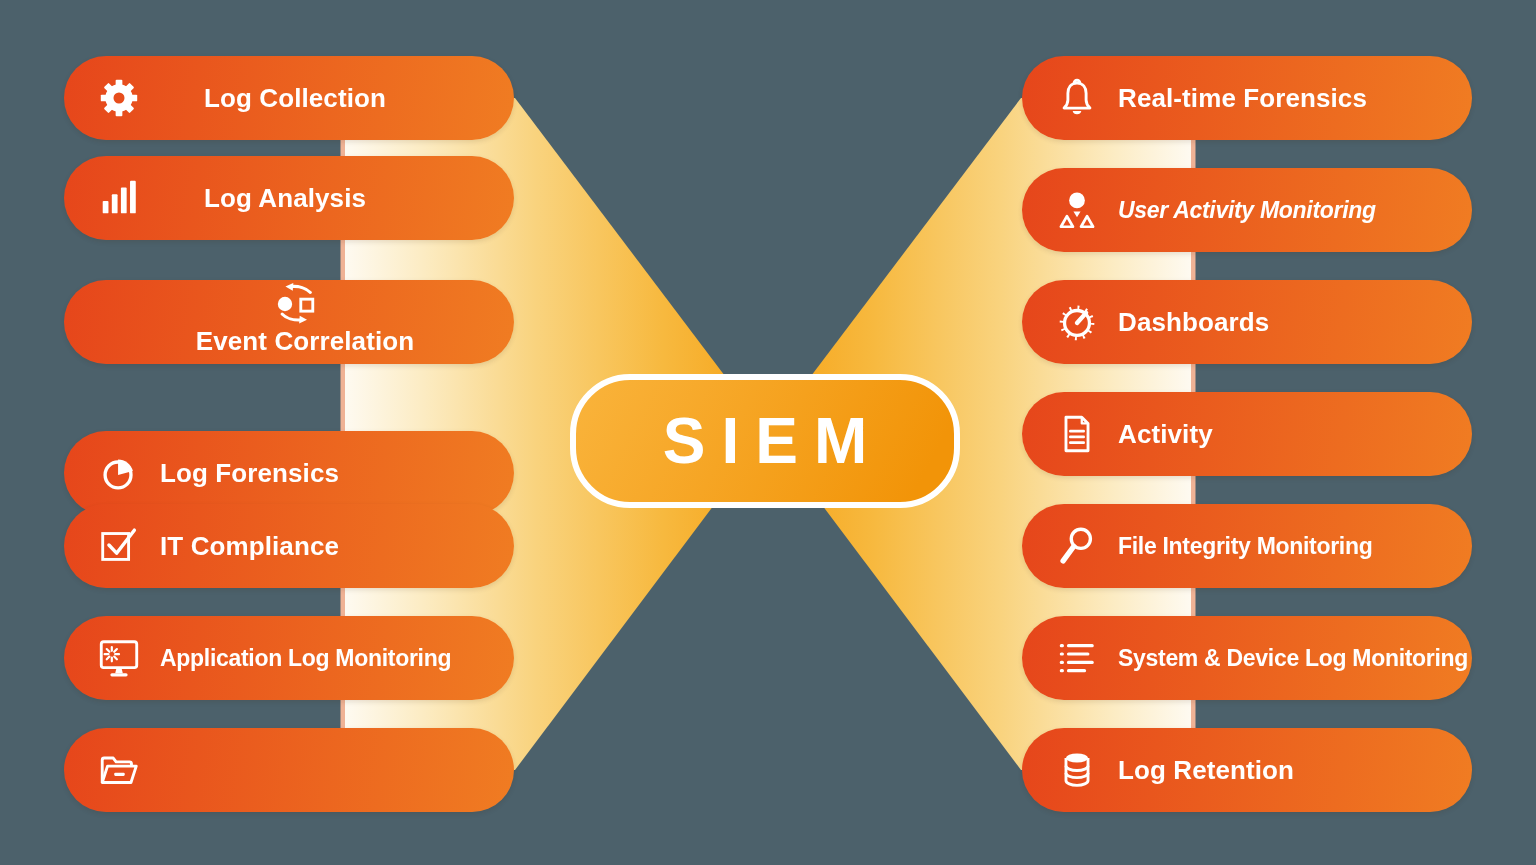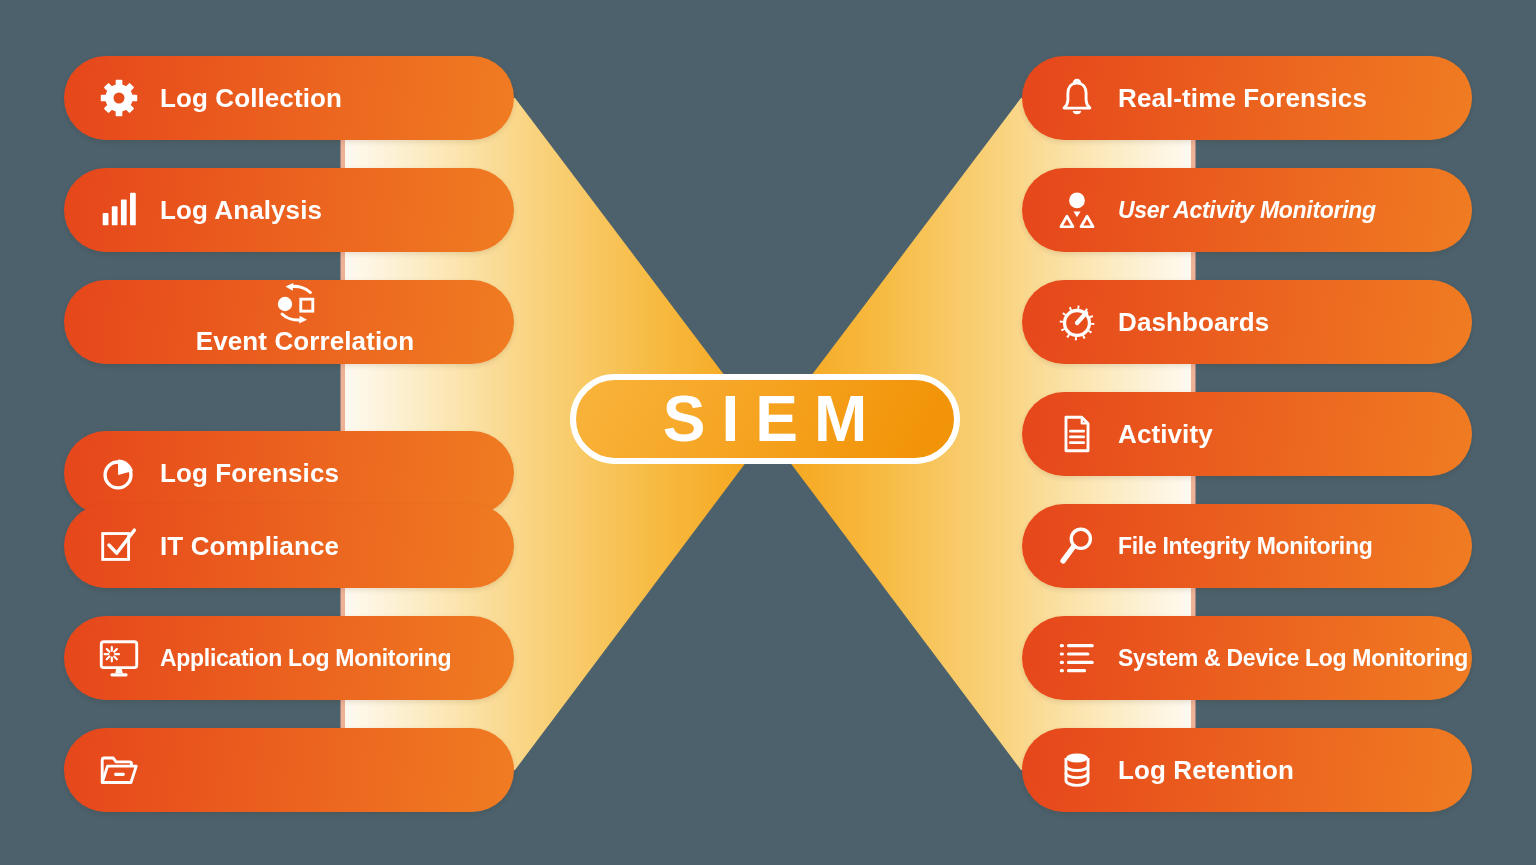--- a/index.html
+++ b/index.html
@@ -7,21 +7,21 @@
   #stage{position:relative;width:1536px;height:865px;background:var(--bg,#4c616b);overflow:hidden;}
   #fan-layer{position:absolute;left:0;top:0;z-index:1;}
   .pill{position:absolute;width:450px;height:84px;border-radius:42px;z-index:2;
         background:linear-gradient(97deg,var(--pill-a,#e6461b) 0%,var(--pill-b,#f07c22) 100%);
         display:flex;align-items:center;padding-left:32px;box-sizing:border-box;
         box-shadow:0 2px 5px rgba(60,30,10,0.12);}
   .pill-icon{width:46px;height:46px;flex:0 0 46px;margin-right:18px;display:flex;align-items:center;justify-content:center;}
   .pill-icon svg{width:46px;height:46px;display:block;}
   .pill-label{color:var(--text,#fff);font-size:26px;font-weight:bold;white-space:nowrap;letter-spacing:0.1px;}
   .pill-label.long{font-size:23px;letter-spacing:-0.3px;}
-  #center-pill{position:absolute;left:570px;top:374px;width:390px;height:90px;z-index:3;
+  #center-pill{position:absolute;left:570px;top:374px;width:390px;height:134px;z-index:3;
         border:6px solid #fff;box-sizing:border-box;border-radius:60px;
         background:linear-gradient(118deg,var(--center-a,#f9b239) 5%,var(--center-b,#f29408) 90%);
         display:flex;align-items:center;justify-content:center;}
   #center-label{color:var(--text,#fff);font-size:64px;font-weight:bold;letter-spacing:16px;padding-left:16px;}
 </style>
 </head>
 <body>
 
 <div id="stage">
 
@@ -42,39 +42,39 @@
         <stop offset="100%" stop-color="#f6a318"></stop>
       </linearGradient>
     </defs>
     <rect class="fan-rim" x="340.5" y="98" width="5.5" height="672" fill="#efb295"></rect>
     <rect class="fan-rim" x="1190" y="98" width="5.5" height="672" fill="#efb295"></rect>
     <polygon points="345,98 515,98 768,433 515,770 345,770" fill="url(#fanL)"></polygon>
     <polygon points="1191,98 1021,98 768,433 1021,770 1191,770" fill="url(#fanR)"></polygon>
   </svg>
 
   <div id="left-pills">
-      <div class="pill" style="top: 56px; left: 64px;">
+      <div class="pill" style="top: 56px; left: 64px; gap: 44px;">
         <span class="pill-icon">
           <svg viewBox="0 0 48 48">
     <g fill="#fff">
       <rect x="20.5" y="5" width="7" height="8" rx="1"></rect>
       <rect x="20.5" y="5" width="7" height="8" rx="1" transform="rotate(45,24,24)"></rect>
       <rect x="20.5" y="5" width="7" height="8" rx="1" transform="rotate(90,24,24)"></rect>
       <rect x="20.5" y="5" width="7" height="8" rx="1" transform="rotate(135,24,24)"></rect>
       <rect x="20.5" y="5" width="7" height="8" rx="1" transform="rotate(180,24,24)"></rect>
       <rect x="20.5" y="5" width="7" height="8" rx="1" transform="rotate(225,24,24)"></rect>
       <rect x="20.5" y="5" width="7" height="8" rx="1" transform="rotate(270,24,24)"></rect>
       <rect x="20.5" y="5" width="7" height="8" rx="1" transform="rotate(315,24,24)"></rect>
     </g>
     <circle cx="24" cy="24" r="10" fill="none" stroke="#fff" stroke-width="8.5"></circle>
   </svg>
         </span>
         <span class="pill-label">Log Collection</span>
       </div>
-      <div class="pill" style="top: 168px; left: 64px;">
+      <div class="pill" style="top: 156px; left: 64px; gap: 44px;">
         <span class="pill-icon">
           <svg viewBox="0 0 48 48">
     <g fill="#fff">
       <rect x="7" y="27" width="6" height="13" rx="1"></rect>
       <rect x="16.5" y="20" width="6" height="20" rx="1"></rect>
       <rect x="26" y="13" width="6" height="27" rx="1"></rect>
       <rect x="35.5" y="6" width="6" height="34" rx="1"></rect>
     </g>
   </svg>
         </span>

